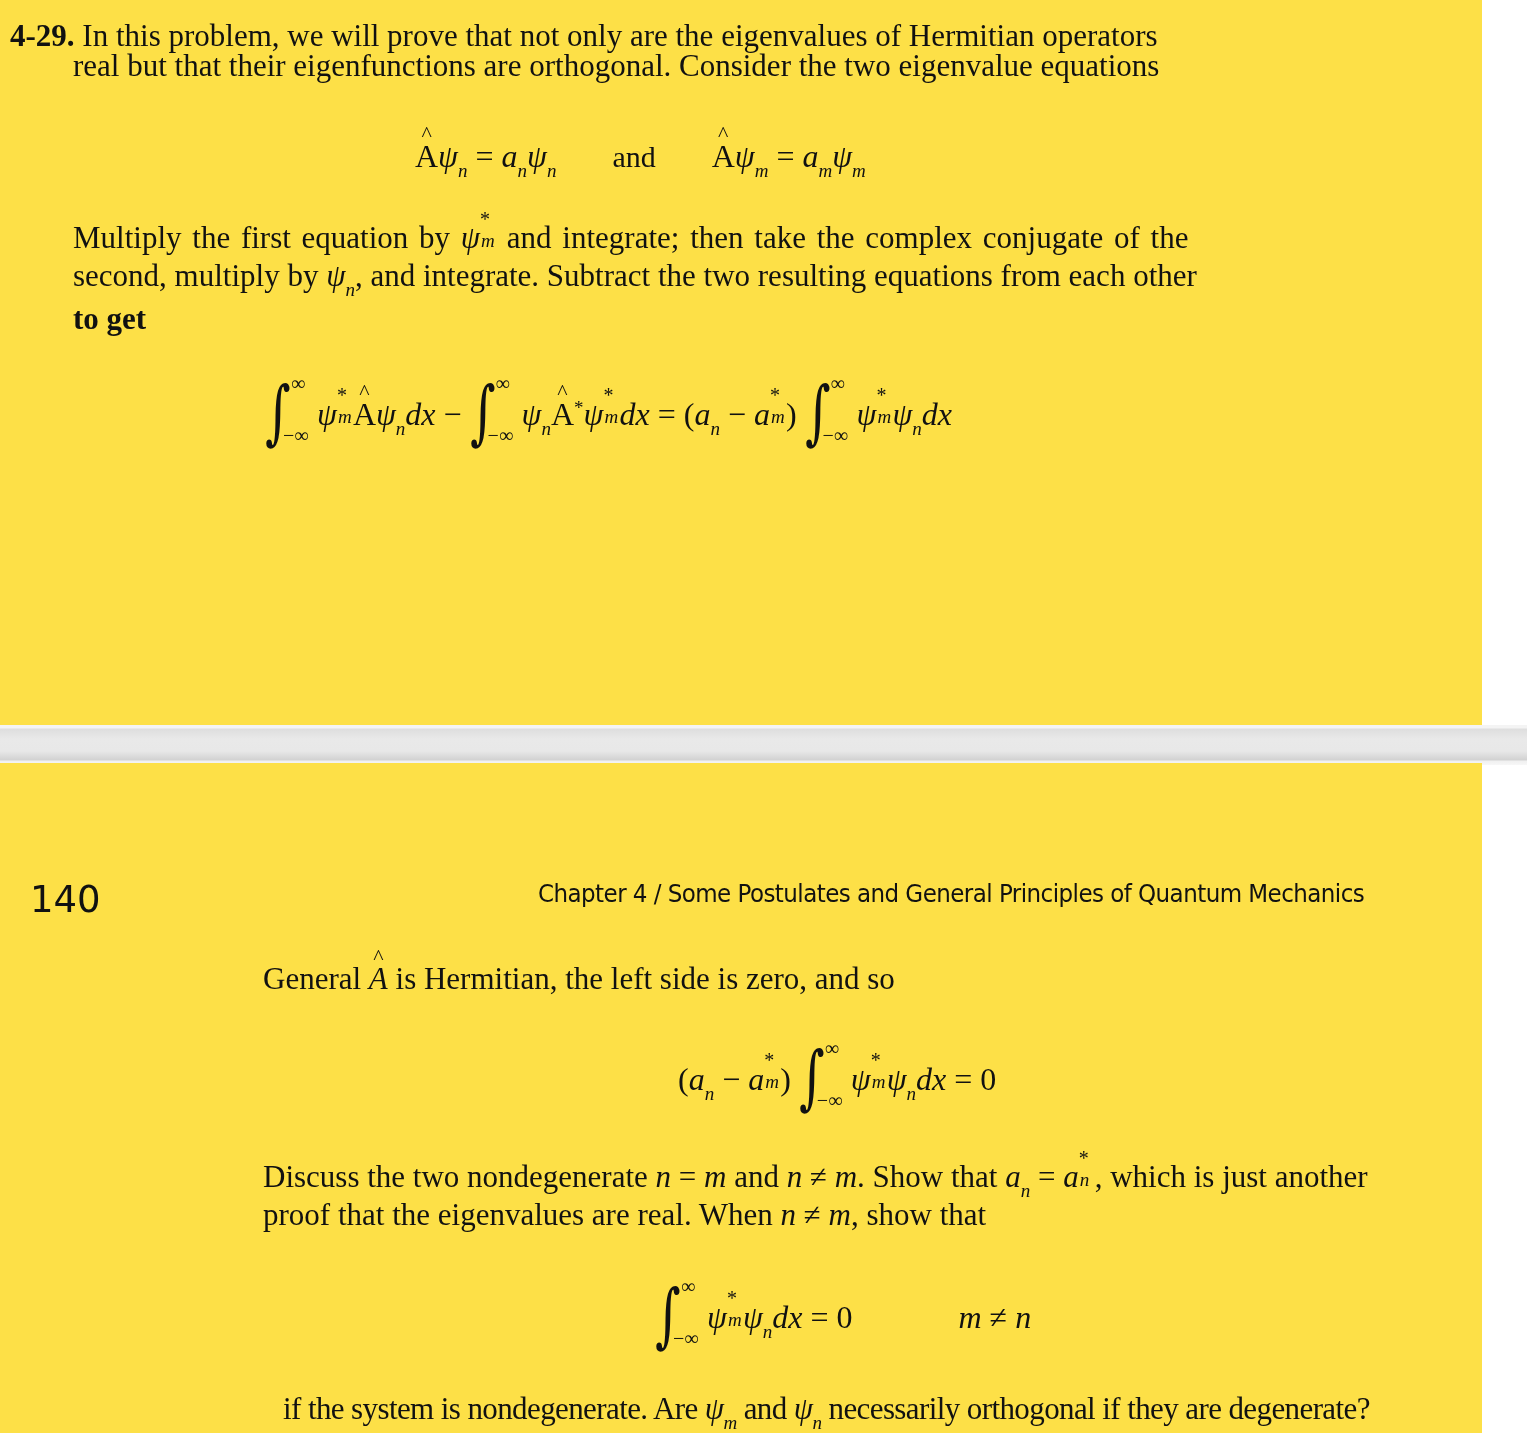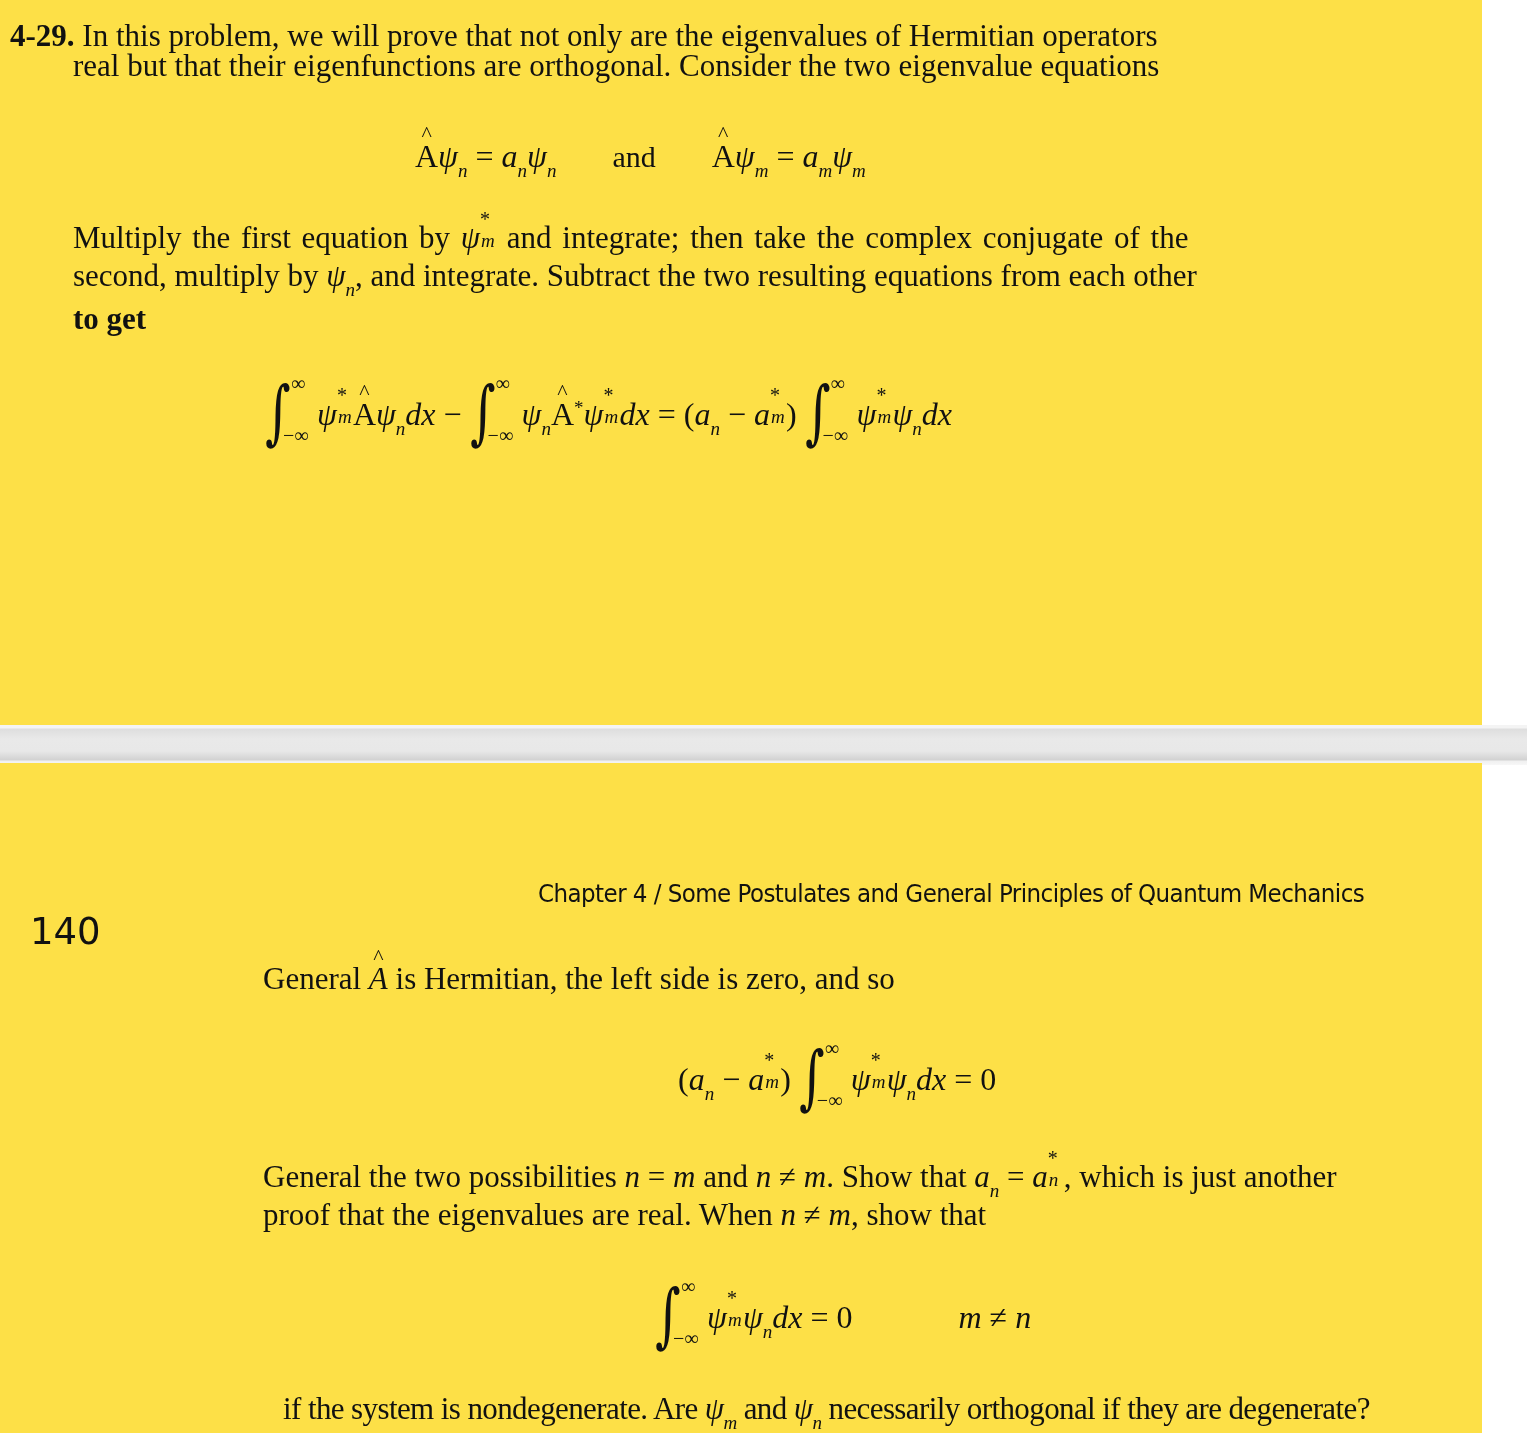--- a/index.html
+++ b/index.html
@@ -79,41 +79,41 @@
     <span>−</span>
     <span class="ital">a</span><span class="supsub"><span class="s1">*</span><span class="s2">m</span></span><span>)</span>
     <span class="integral"><span class="sym">∫</span><span class="up">∞</span><span class="lo">−∞</span></span>
     <span class="ital">ψ</span><span class="supsub"><span class="s1">*</span><span class="s2">m</span></span><span class="ital">ψ</span><span class="sub">n</span><span class="ital">dx</span>
   </div>
 </div>
 
 <div class="separator"></div>
 
 <div class="page page-bottom">
-  <div class="line pagenum" style="left:30px; top:118px;margin-top:32px;">140</div>
+  <div class="line pagenum" style="left:30px; top:118px;">140</div>
   <div class="line header-sans" style="left:538px; top:118px;">Chapter 4  /  Some Postulates and General Principles of Quantum Mechanics</div>
 
   <div class="line" style="left:263px; top:200px;">
     <span>General</span>
     <span class="hat ital">A</span>
     <span>is Hermitian, the left side is zero, and so</span>
   </div>
 
   <div class="line math" style="left:678px; top:295px;">
     <span>(</span><span class="ital">a</span><span class="sub">n</span>
     <span>−</span>
     <span class="ital">a</span><span class="supsub"><span class="s1">*</span><span class="s2">m</span></span><span>)</span>
     <span class="integral"><span class="sym">∫</span><span class="up">∞</span><span class="lo">−∞</span></span>
     <span class="ital">ψ</span><span class="supsub"><span class="s1">*</span><span class="s2">m</span></span><span class="ital">ψ</span><span class="sub">n</span><span class="ital">dx</span>
     <span>=</span>
     <span>0</span>
   </div>
 
   <div class="line" style="left:263px; top:393px;">
-    <span>General the two possibilities</span>
+    <span>Discuss the two nondegenerate</span>
     <span class="ital">n</span>
     <span>=</span>
     <span class="ital">m</span>
     <span>and</span>
     <span class="ital">n</span>
     <span>≠</span>
     <span class="ital">m</span><span>. Show that</span>
     <span class="ital">a</span><span class="sub">n</span>
     <span>=</span>
     <span class="ital">a</span><span class="supsub"><span class="s1">*</span><span class="s2">n</span></span><span>, which is just another</span>

